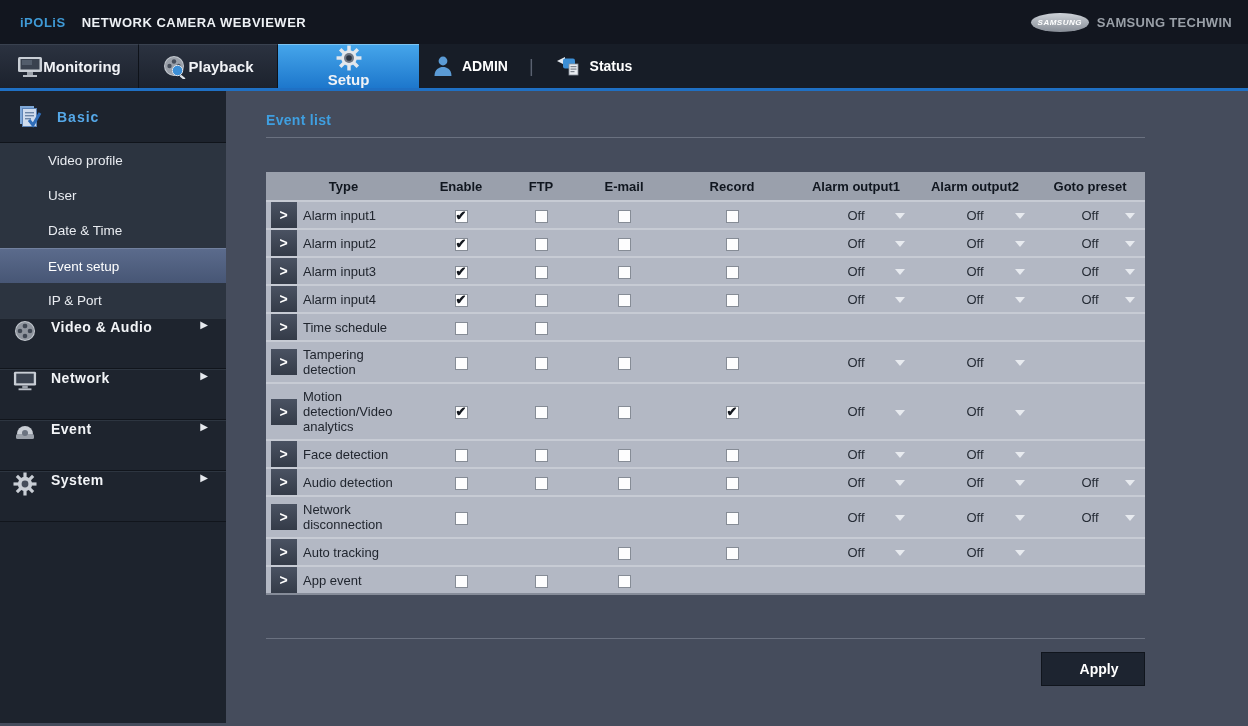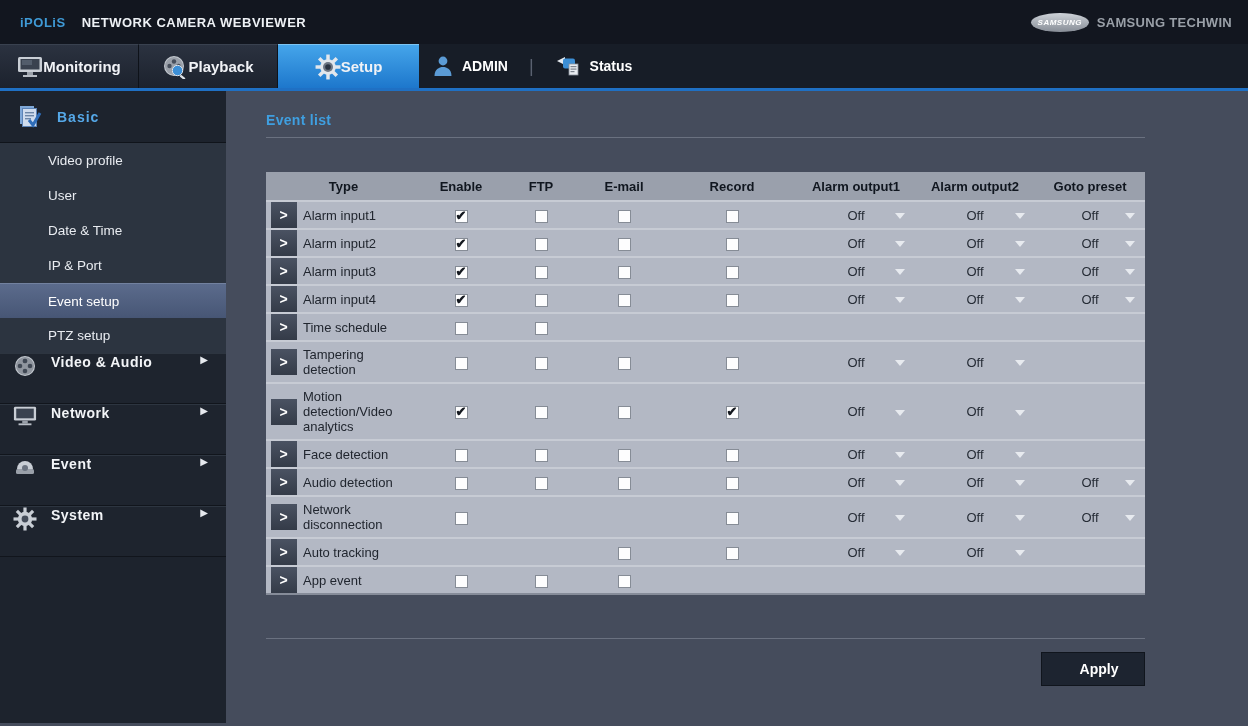--- a/index.html
+++ b/index.html
@@ -14,21 +14,21 @@
   .brand { margin-left:auto; display:flex; align-items:center; gap:8px; }
   .samsung-oval { width:58px; height:19px; border-radius:50%; background:linear-gradient(#cdd2d8,#878d96);
       color:#fff; font-size:8px; font-weight:bold; font-style:italic; display:flex; align-items:center; justify-content:center; letter-spacing:.5px; }
   .brand-text { color:#9aa0a8; font-weight:bold; font-size:13px; letter-spacing:.3px; }
 
   
   .navbar { height:47px; background:#171d27; display:flex; align-items:stretch; border-bottom:3px solid #1f70c4; height:47px; }
   .tab { width:139px; display:flex; align-items:center; justify-content:center; cursor:pointer;
       background:linear-gradient(#2b3240,#1c222d); border-right:1px solid #0e1219; border-top:1px solid #39414f;
       color:#f0f2f6; font-weight:bold; font-size:15px; }
-  .tab.active { background:linear-gradient(#45a5ea,#1d77cc); border-top:1px solid #7cc4f2; border-right:none; width:141px; }
+  .tab.active { background:linear-gradient(#45a5ea,#1d77cc); border-top:1px solid #7cc4f2; border-right:none; width:141px;flex-direction:column; }
   .nav-user { display:flex; align-items:center; gap:9px; margin-left:14px; color:#fff; font-weight:bold; font-size:14px; }
   .nav-sep { color:#5a6170; font-size:18px; margin:0 12px; font-weight:normal; }
   .icon { display:inline-flex; align-items:center; justify-content:center; }
 
   
   .page-body { display:flex; height:632px; }
 
   
   .sidebar { width:226px; background:#1d232d; flex-shrink:0; }
   .side-basic-header { height:52px; display:flex; align-items:center; gap:14px; padding-left:17px;
@@ -171,23 +171,22 @@
               <rect x="8" y="14" width="6" height="1.4" fill="#6b86a8"></rect>
               <path d="M12 16 L16 21 L23 9" stroke="#2f6db8" stroke-width="3" fill="none"></path>
             </svg>
         </span>
         <span class="lbl">Basic</span>
       </div>
       <div class="submenu">
           <div class="submenu-item">Video profile</div>
           <div class="submenu-item">User</div>
           <div class="submenu-item">Date &amp; Time</div>
+          <div class="submenu-item selected">Event setup</div>
           <div class="submenu-item">IP &amp; Port</div>
-          <div class="submenu-item selected">Event setup</div>
-          <div class="submenu-item">PTZ setup</div>
         </div>
       <div>
         <div class="side-section">
           <span class="icon">
             <svg width="24" height="24" viewBox="0 0 24 24">
                 <circle cx="12" cy="12" r="10" fill="#c5cad1"></circle>
                 <circle cx="12" cy="12" r="9" fill="#8f959e"></circle>
                 <circle cx="12" cy="7" r="2.3" fill="#40485488"></circle>
                 <circle cx="7" cy="12" r="2.3" fill="#404854"></circle>
                 <circle cx="17" cy="12" r="2.3" fill="#404854"></circle>

